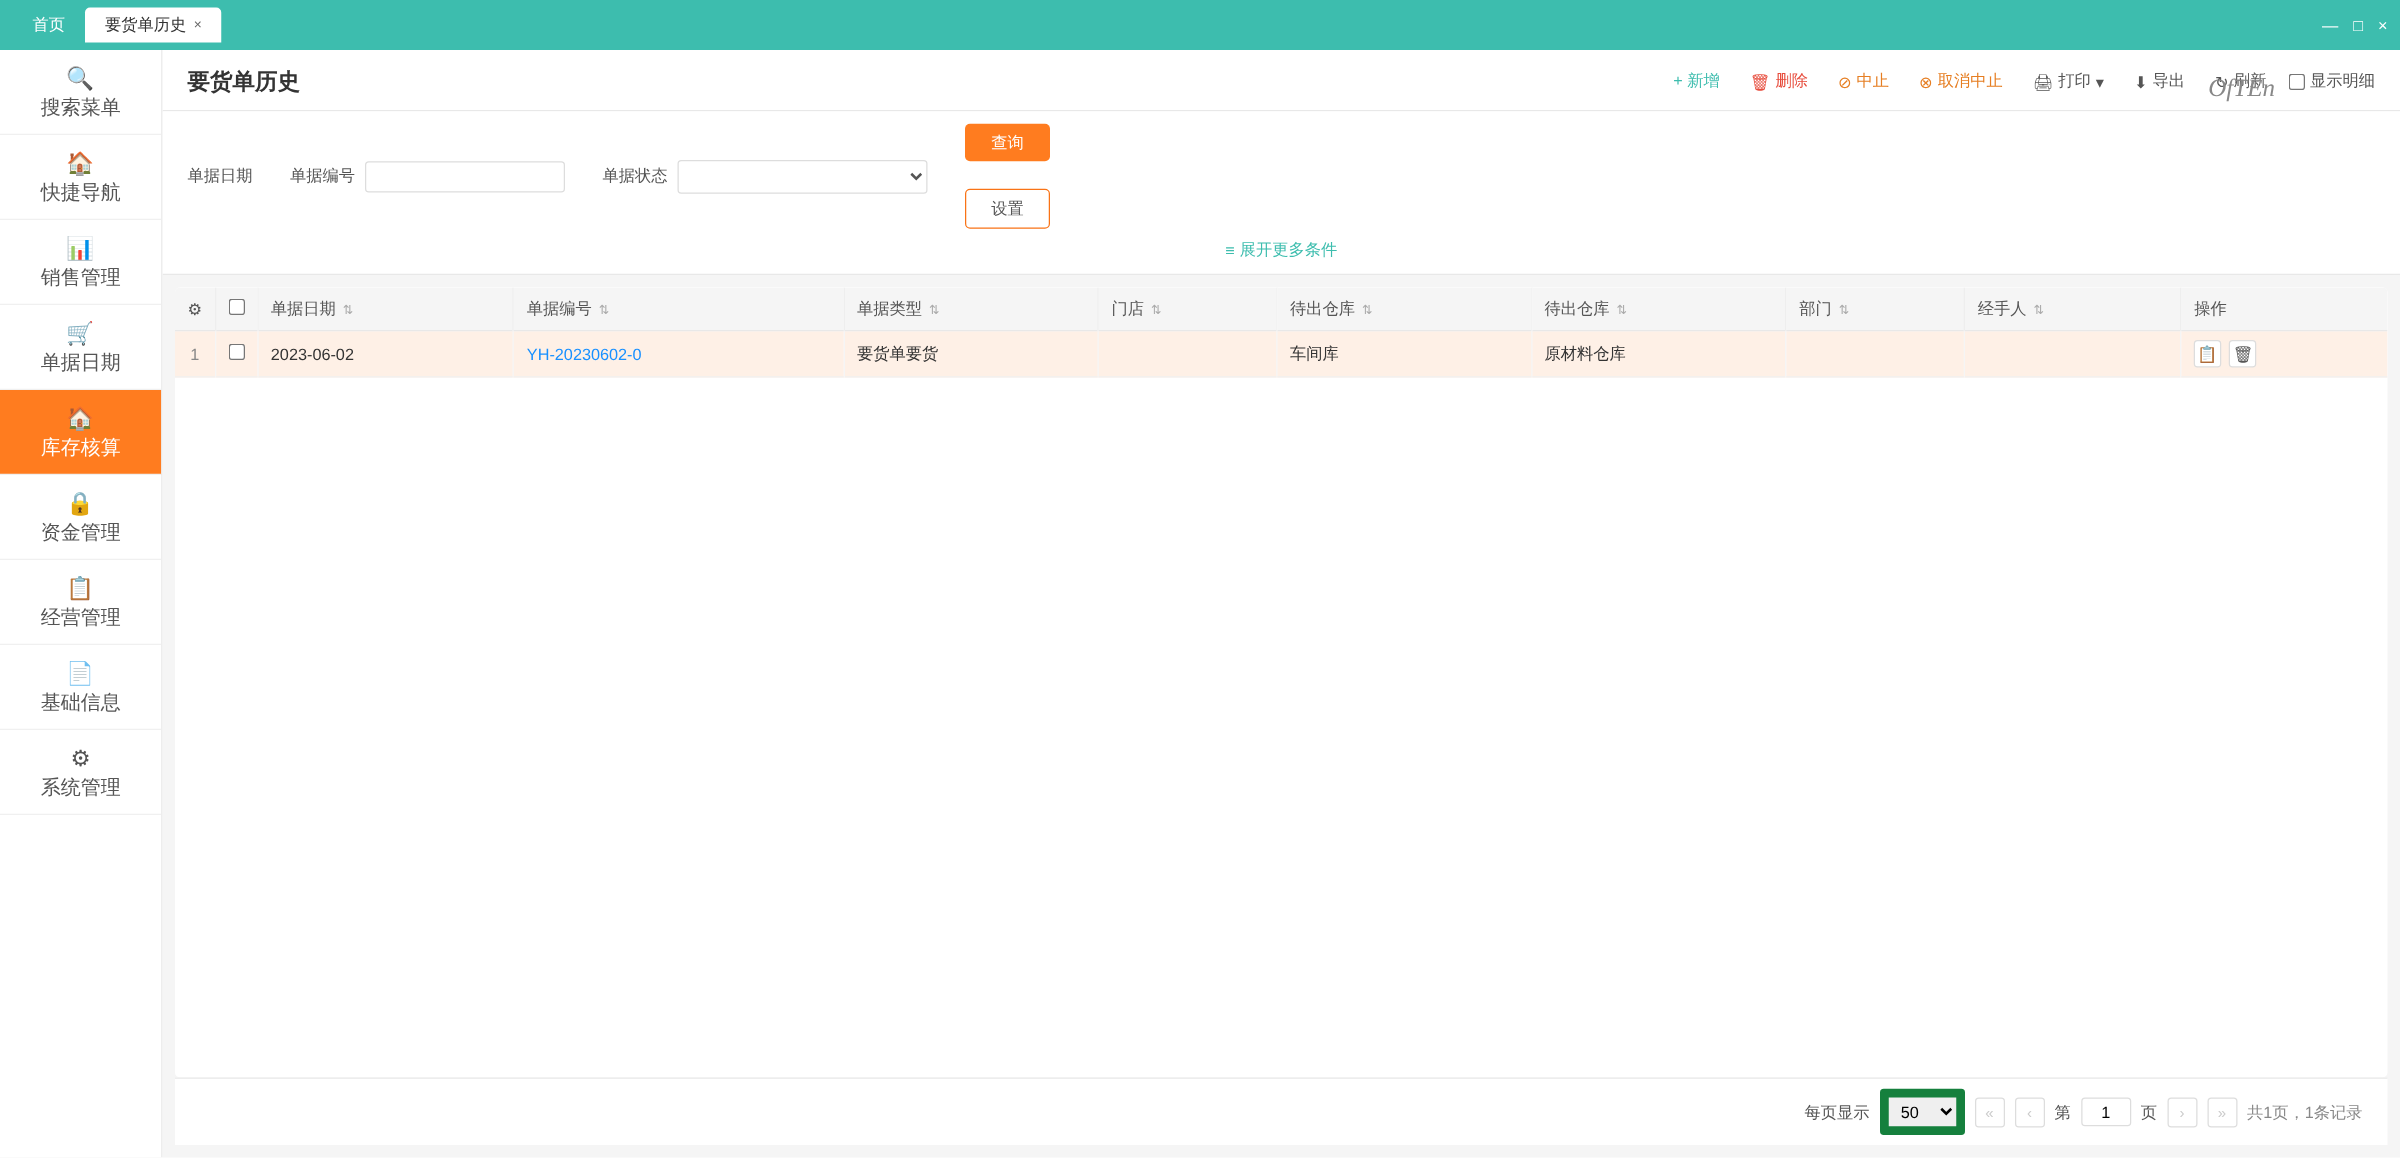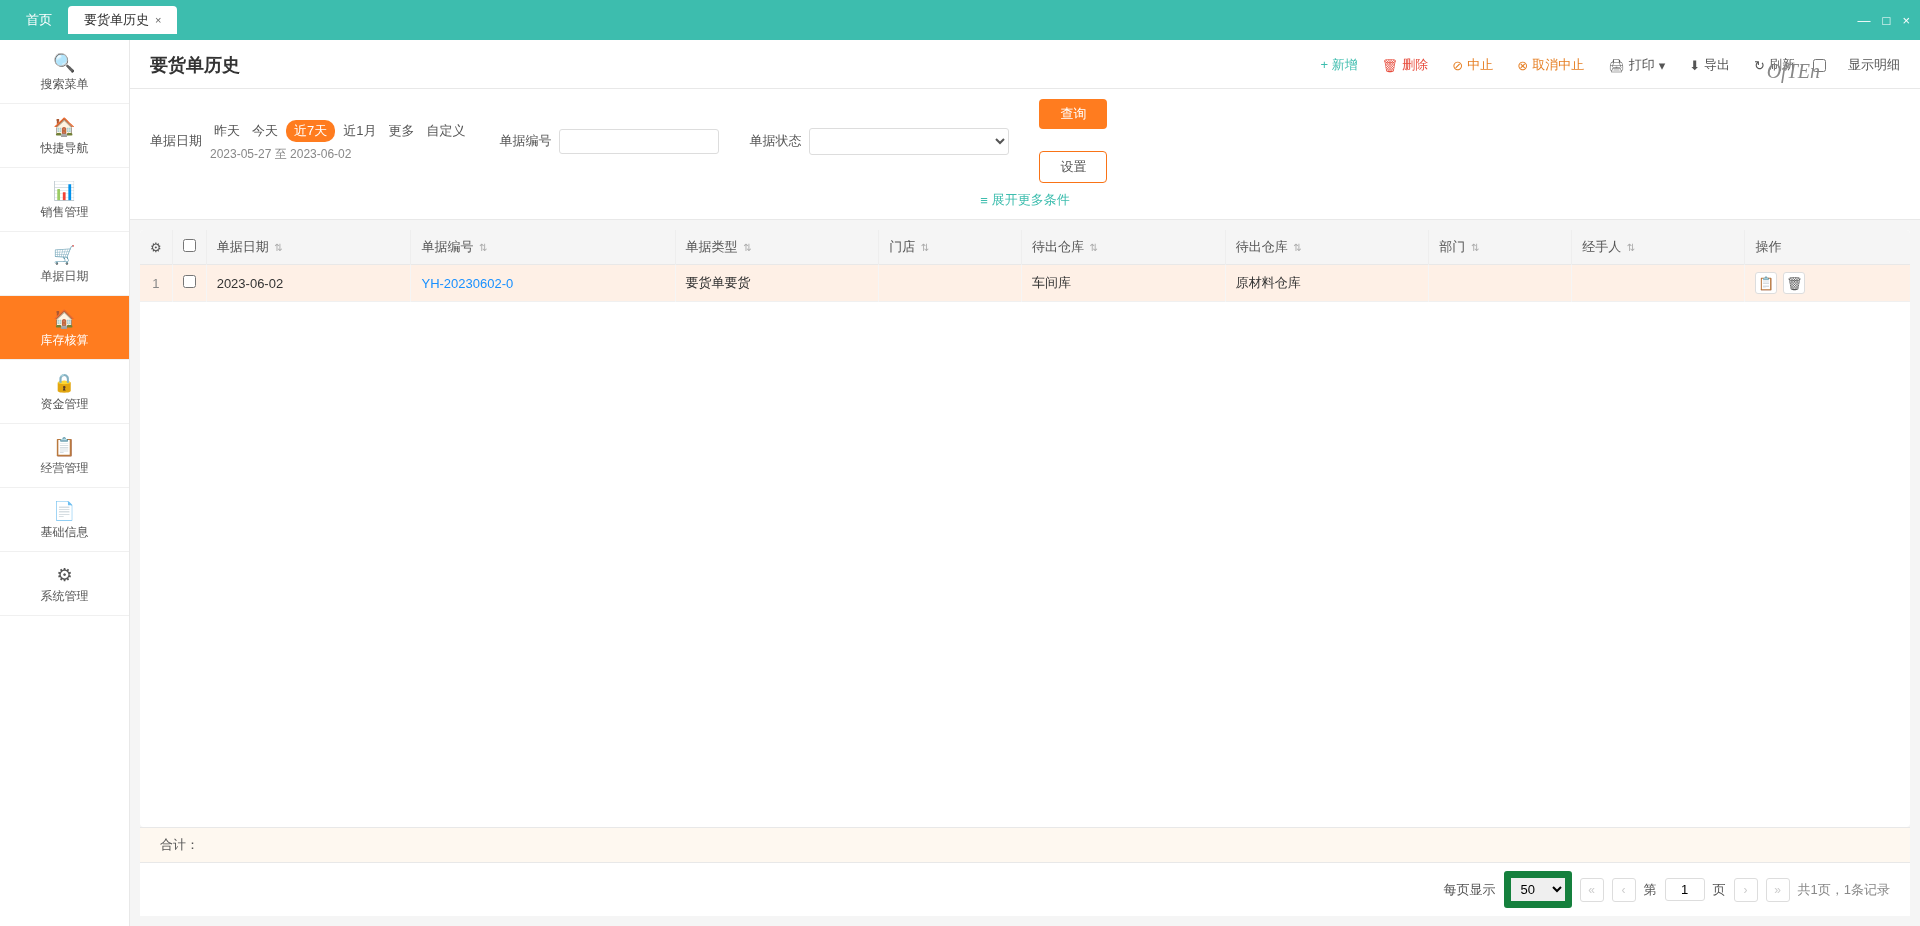--- a/index.html
+++ b/index.html
@@ -77,21 +77,21 @@
       gap: 4px;
     }
     .sidebar-item.active {
       background: #ff7c1f;
       color: #fff;
     }
     .sidebar-item .icon {
       font-size: 18px;
       line-height: 1;
     }
-    .sidebar-item .label { font-size: 12px; }
+    .sidebar-item .label { font-size: 16px; }
 
     
     .content {
       flex: 1;
       display: flex;
       flex-direction: column;
       overflow: hidden;
       background: #f5f5f5;
     }
 
@@ -127,21 +127,21 @@
       padding: 4px 6px;
       border-radius: 3px;
     }
     .toolbar-btn.new-btn { color: #3dbdae; }
     .toolbar-btn.del-btn { color: #e74c3c; }
     .toolbar-btn.stop-btn { color: #e67e22; }
     .toolbar-btn.cancel-btn { color: #e67e22; }
     .toolbar-btn.print-btn { color: #555; }
     .toolbar-btn.export-btn { color: #555; }
     .toolbar-btn.refresh-btn { color: #555; }
-    .show-detail-wrap { display: flex; align-items: center; gap: 22px; font-size: 13px; color: #555; }
+    .show-detail-wrap { display: flex; align-items: center; gap: 4px; font-size: 13px; color: #555; }
     .show-detail-wrap input { cursor: pointer; }
 
     
     .filter-area {
       background: #fff;
       padding: 10px 20px;
       border-bottom: 1px solid #e8e8e8;
     }
     .filter-group {
       display: flex;
@@ -466,31 +466,20 @@
           </div>
         </div>
       </div>
     </div>
 
     <div class="filter-area">
       <div class="filter-top-row">
 
         <div class="filter-group">
           <span class="filter-label">单据日期</span>
-          <div class="filter-date-section">
-            <div class="date-shortcuts">
-              <span class="date-shortcut">昨天</span>
-              <span class="date-shortcut">今天</span>
-              <span class="date-shortcut active">近7天</span>
-              <span class="date-shortcut">近1月</span>
-              <span class="date-shortcut">更多</span>
-              <span class="date-shortcut">自定义</span>
-            </div>
-            <div class="date-range-text">2023-05-27 至 2023-06-02</div>
-          </div>
         </div>
 
         <div class="filter-group">
           <span class="filter-label">单据编号</span>
           <input class="filter-input" type="text" style="">
         </div>
 
         <div class="filter-group">
           <span class="filter-label">单据状态</span>
           <div class="filter-select-wrap">
@@ -582,23 +571,20 @@
               <div class="op-icons">
                 <div class="op-icon" title="编辑">📋</div>
                 <div class="op-icon" title="删除">🗑</div>
               </div>
             </td>
           </tr>
         </tbody>
       </table>
     </div>
 
-    <div class="summary-bar">
-      <span>合计：</span>
-    </div>
 
     <div class="pagination-bar">
       <span>每页显示</span>
       <select class="page-size-select">
         <option value="20">20</option>
         <option value="50" selected="">50</option>
         <option value="100">100</option>
         <option value="200">200</option>
       </select>
       <div class="page-btn disabled">«</div>

